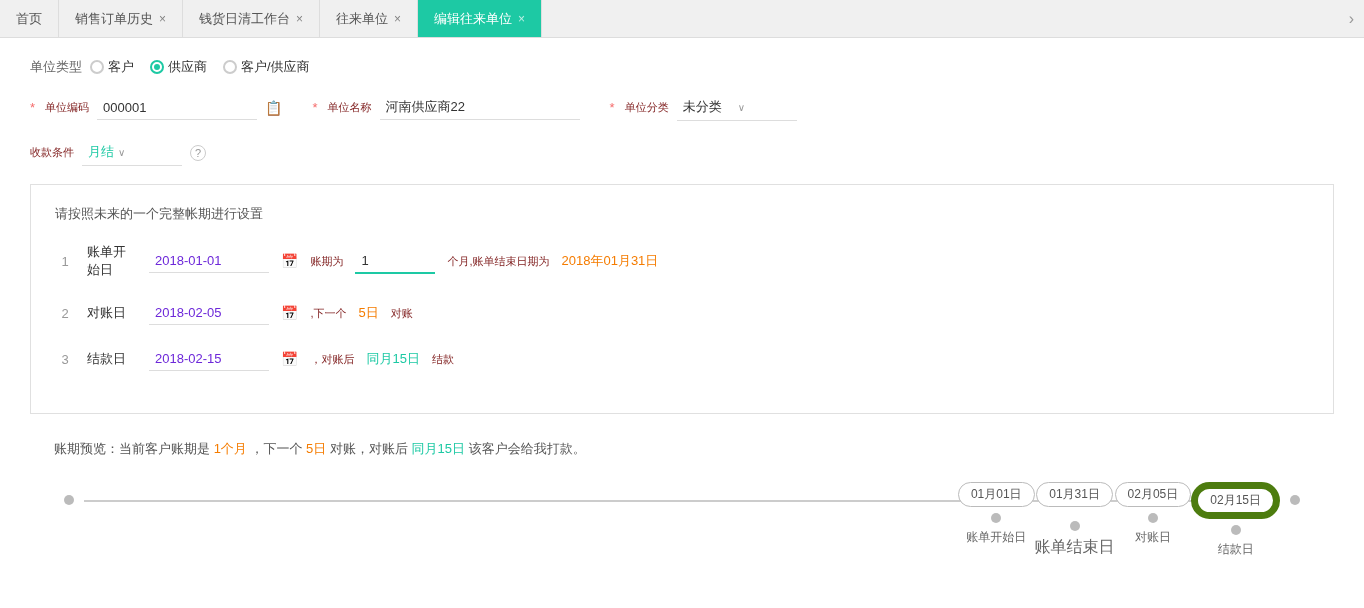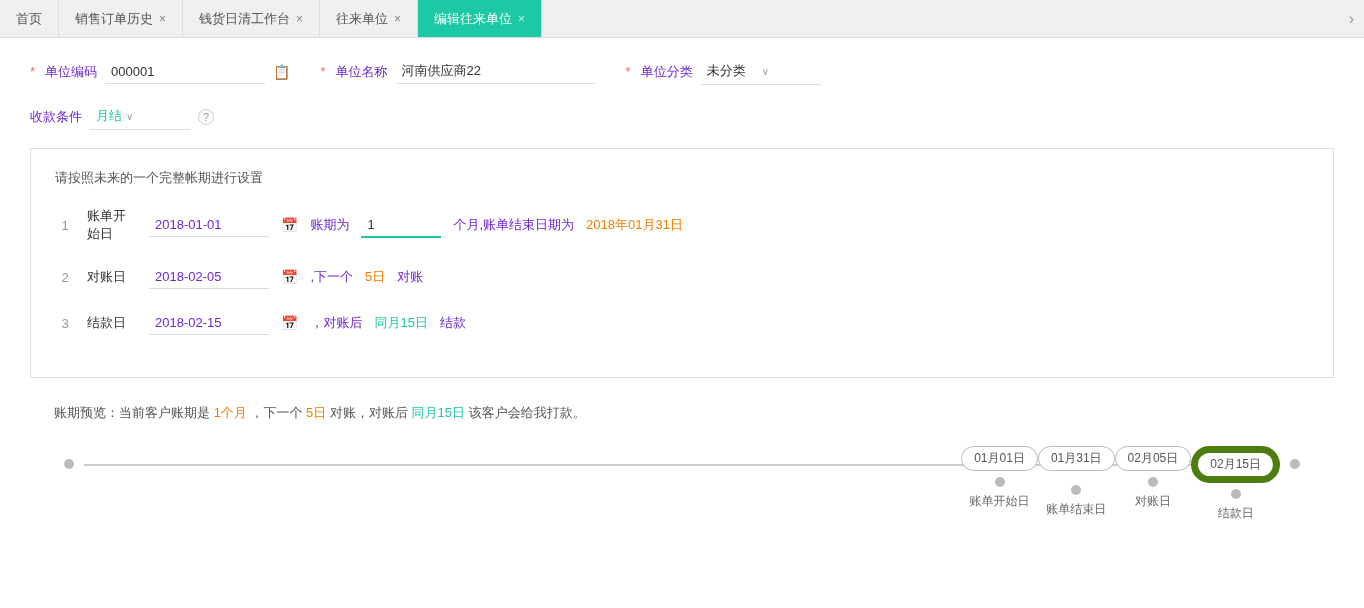--- a/index.html
+++ b/index.html
@@ -61,23 +61,23 @@
       gap: 30px;
     }
 
     .form-group {
       display: flex;
       align-items: center;
       gap: 8px;
     }
 
     .form-label {
-      color: #6d28d9;
+      color: #7f1d1d;
       white-space: nowrap;
-      font-size: 13px;
+      font-size: 11px;
     }
 
     .required-star {
       color: #f56c6c;
       margin-right: 2px;
     }
 
     .form-input {
       border: none;
       border-bottom: 1px solid #ddd;
@@ -271,20 +271,39 @@
   </div>
   <div class="tab active">
     <span>编辑往来单位</span>
     <span class="close-btn">×</span>
   </div>
   <div class="tab-arrow">›</div>
 </div>
 
 <div class="content">
 
+  <div class="form-row">
+    <div class="form-group">
+      <span class="form-label field-label">单位类型</span>
+      <div class="radio-group">
+        <div class="radio-item">
+          <div class="radio-circle"></div>
+          <span>客户</span>
+        </div>
+        <div class="radio-item">
+          <div class="radio-circle checked"></div>
+          <span>供应商</span>
+        </div>
+        <div class="radio-item">
+          <div class="radio-circle"></div>
+          <span>客户/供应商</span>
+        </div>
+      </div>
+    </div>
+  </div>
 
   <div class="form-row">
     <div class="form-group">
       <span class="required-star">*</span>
       <span class="form-label">单位编码</span>
       <input class="form-input" type="text" value="000001" style="">
       <span class="icon-calendar">📋</span>
     </div>
     <div class="form-group">
       <span class="required-star">*</span>
@@ -374,21 +393,21 @@
           </div>
           <div style="width:10px;height:10px;border-radius:50%;background:#bbb;margin:0 auto;"></div>
           <div style="font-size:12px;color:#666;margin-top:6px;text-align:center;">账单开始日</div>
         </div>
 
         <div class="timeline-point">
           <div style="background:#fff; border:1px solid #bbb; border-radius:20px; padding:3px 12px; font-size:12px; color:#555; white-space:nowrap; margin-bottom:14px;">
             <span>01月31日</span>
           </div>
           <div style="width:10px;height:10px;border-radius:50%;background:#bbb;margin:0 auto;"></div>
-          <div style="font-size:12px;color:#666;margin-top:6px;text-align:center;">账单结束日</div>
+          <div style="font-size:16px;color:#666;margin-top:6px;text-align:center;">账单结束日</div>
         </div>
 
         <div class="timeline-point">
           <div style="background:#fff; border:1px solid #bbb; border-radius:20px; padding:3px 12px; font-size:12px; color:#555; white-space:nowrap; margin-bottom:6px;">
             <span>02月05日</span>
           </div>
           <div style="width:10px;height:10px;border-radius:50%;background:#bbb;margin:0 auto;"></div>
           <div style="font-size:12px;color:#666;margin-top:6px;text-align:center;">对账日</div>
         </div>
 

